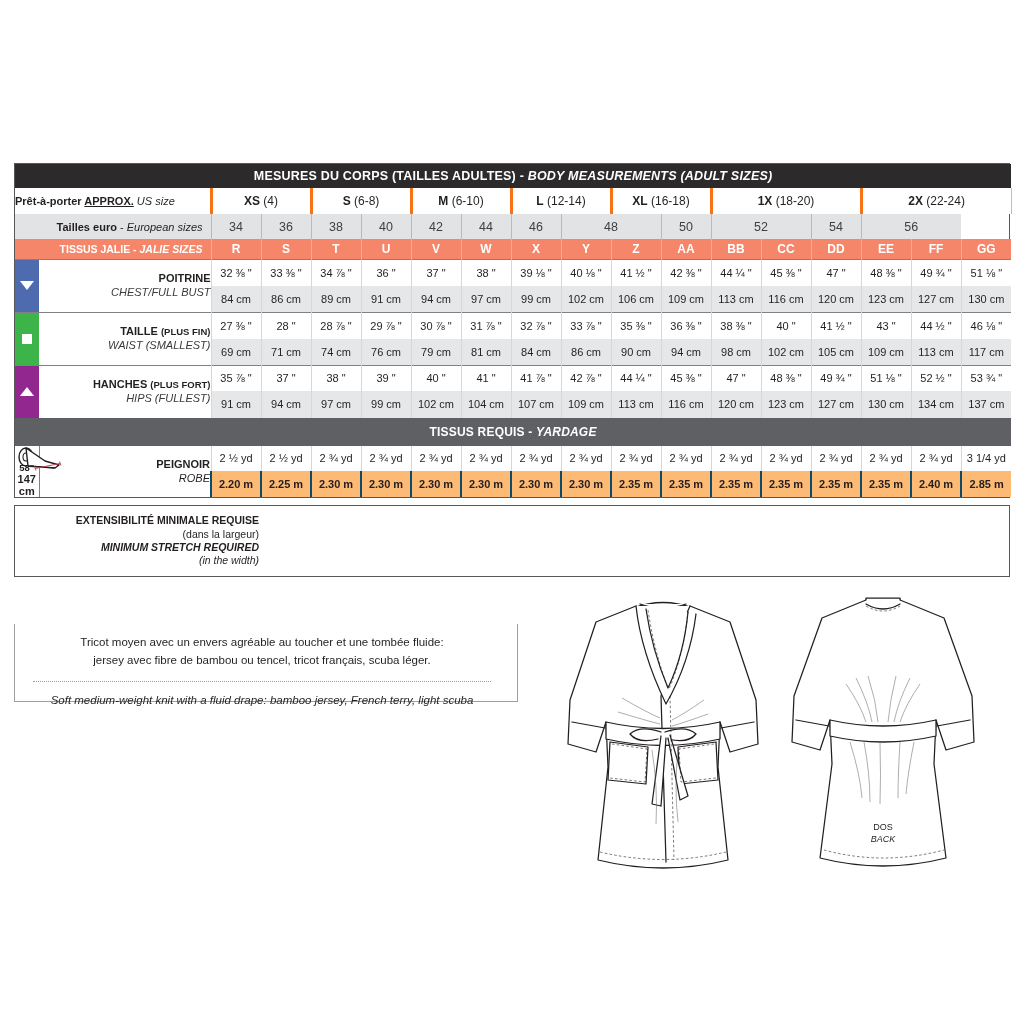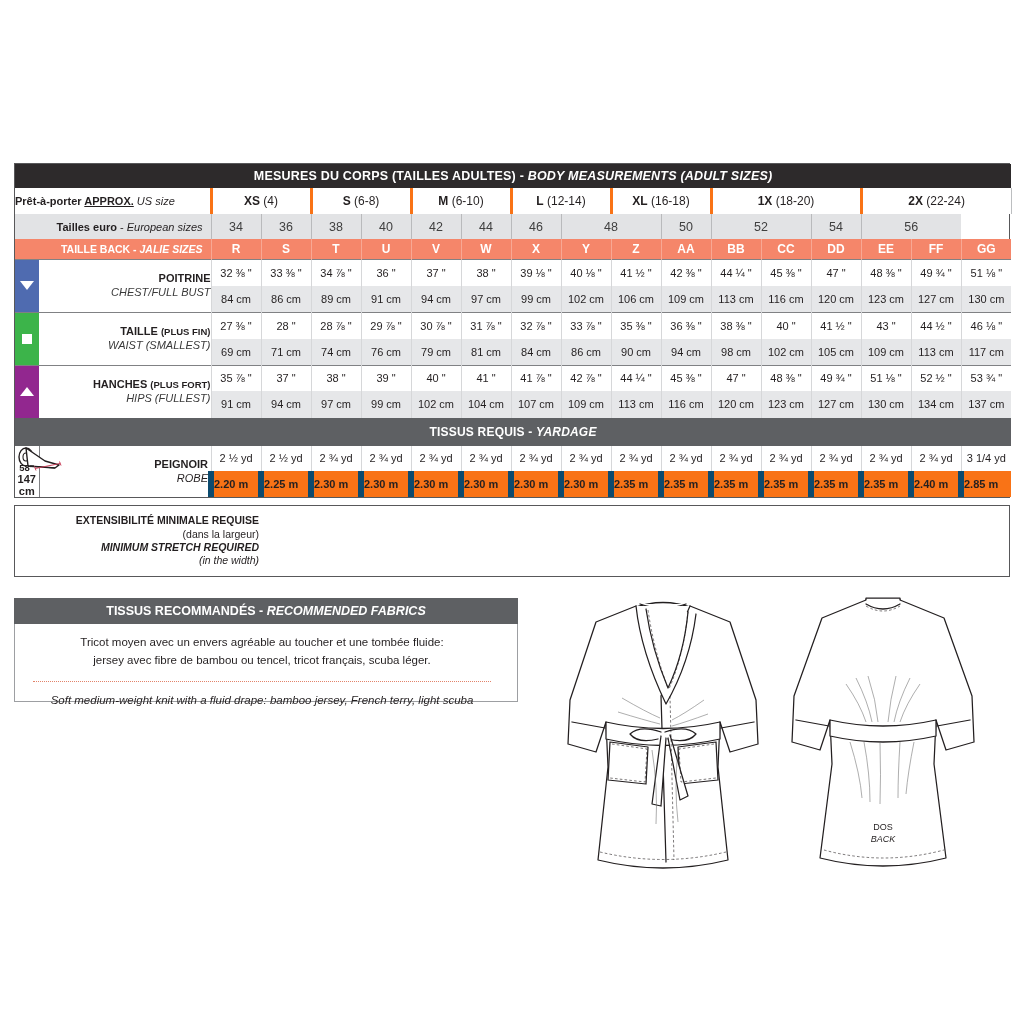--- a/index.html
+++ b/index.html
@@ -107,22 +107,22 @@
 
   
   .roll-cell {
     width:52px; text-align:center; vertical-align:middle;
     border-right:1px solid #808184; background:#fff; padding:2px 0;
   }
   .roll-icon { display:block; margin:0 auto; }
   .roll-w { font-size:11px; font-weight:bold; display:block; line-height:1.1; }
   td.yd { height:25px; background:#fff; text-align:center;
           font-size:11px; border-left:1px solid #d6d7d9; }
-  td.ym { height:25px; background:#f97316; 
-          font-size:11px; font-weight:bold; border-left:6px solid #0c4a6e; }
+  td.ym { height:25px; background:#fdba74; text-align:center;
+          font-size:11px; font-weight:bold; border-left:2px solid #0c4a6e; }
   .yl { text-align:right; padding-right:8px; font-size:11px; }
   .yl .fr { font-weight:bold; display:block; line-height:1.3; }
   .yl .en { font-style:italic; display:block; line-height:1.3; }
 
   
   .stretch-wrap {
     position:absolute; left:14px; top:505px; width:996px; height:72px;
     border:1px solid #58585a; background:#fff;
     display:flex; align-items:center;
   }
@@ -210,21 +210,21 @@
           <td class="v">44</td>
           <td class="v">46</td>
           <td class="v" colspan="2">48</td>
           <td class="v">50</td>
           <td class="v" colspan="2">52</td>
           <td class="v">54</td>
           <td class="v" colspan="2">56</td>
         </tr>
 
         <tr class="r-jalie">
-          <td colspan="2" class="lbl"><span>TAILLE BACK -</span> <i>JALIE SIZES</i></td>
+          <td colspan="2" class="lbl"><span>TISSUS JALIE -</span> <i>JALIE SIZES</i></td>
           <td class="v">R</td>
           <td class="v">S</td>
           <td class="v">T</td>
           <td class="v">U</td>
           <td class="v">V</td>
           <td class="v">W</td>
           <td class="v">X</td>
           <td class="v">Y</td>
           <td class="v">Z</td>
           <td class="v">AA</td>
@@ -438,23 +438,20 @@
 
   <div class="stretch-wrap">
     <div class="stretch-label">
       <div class="l1">EXTENSIBILITÉ MINIMALE REQUISE</div>
       <div class="l2">(dans la largeur)</div>
       <div class="l3">MINIMUM STRETCH REQUIRED</div>
       <div class="l4">(in the width)</div>
     </div>
   </div>
 
-  <div class="fab-header">
-    <span>TISSUS RECOMMANDÉS</span><span> - </span><i>RECOMMENDED FABRICS</i>
-  </div>
   <div class="fab-body">
     <div class="fab-fr">
       <div>Tricot moyen avec un envers agréable au toucher et une tombée fluide:</div>
       <div>jersey avec fibre de bambou ou tencel, tricot français, scuba léger.</div>
     </div>
     <div class="fab-div"></div>
     <div class="fab-en">Soft medium-weight knit with a fluid drape: bamboo jersey, French terry, light scuba</div>
   </div>
 
   <svg id="illo-front" class="illo" width="230" height="290" viewBox="0 0 230 290">

